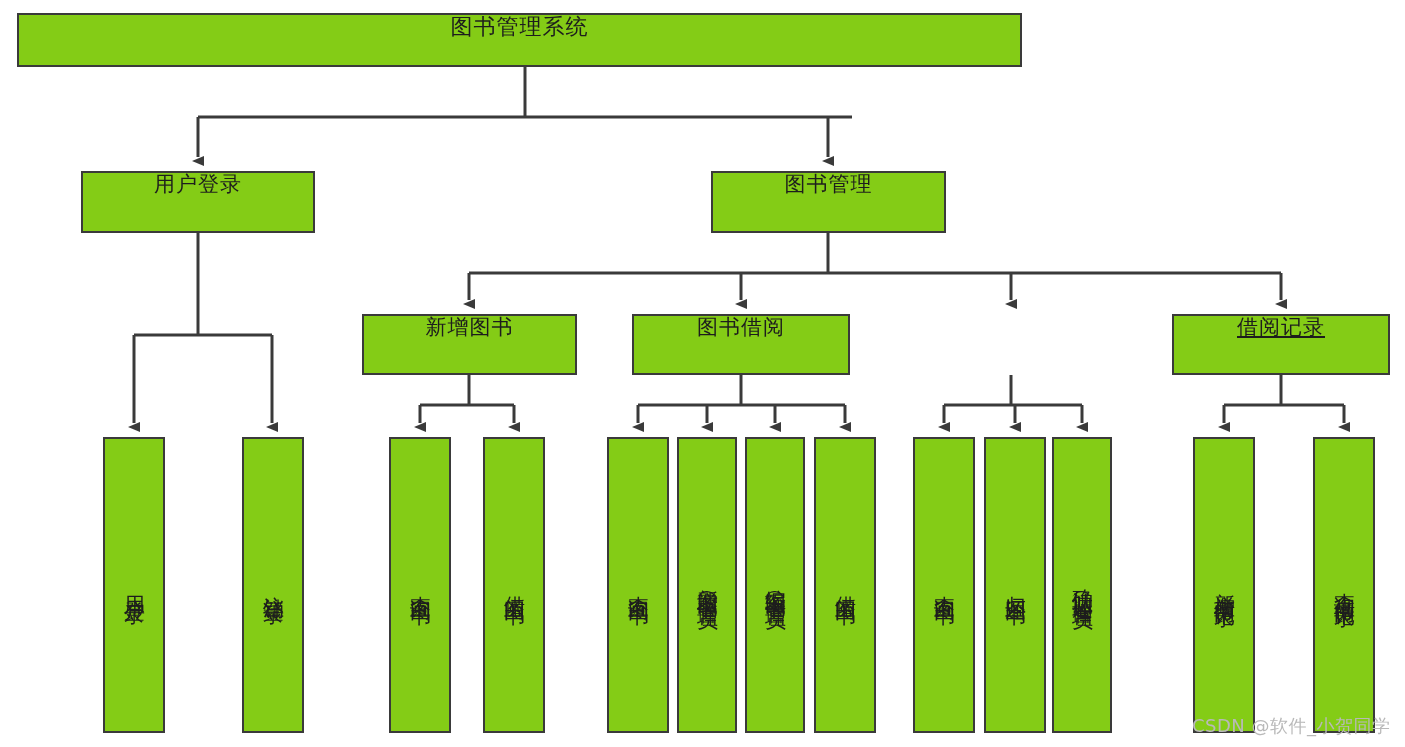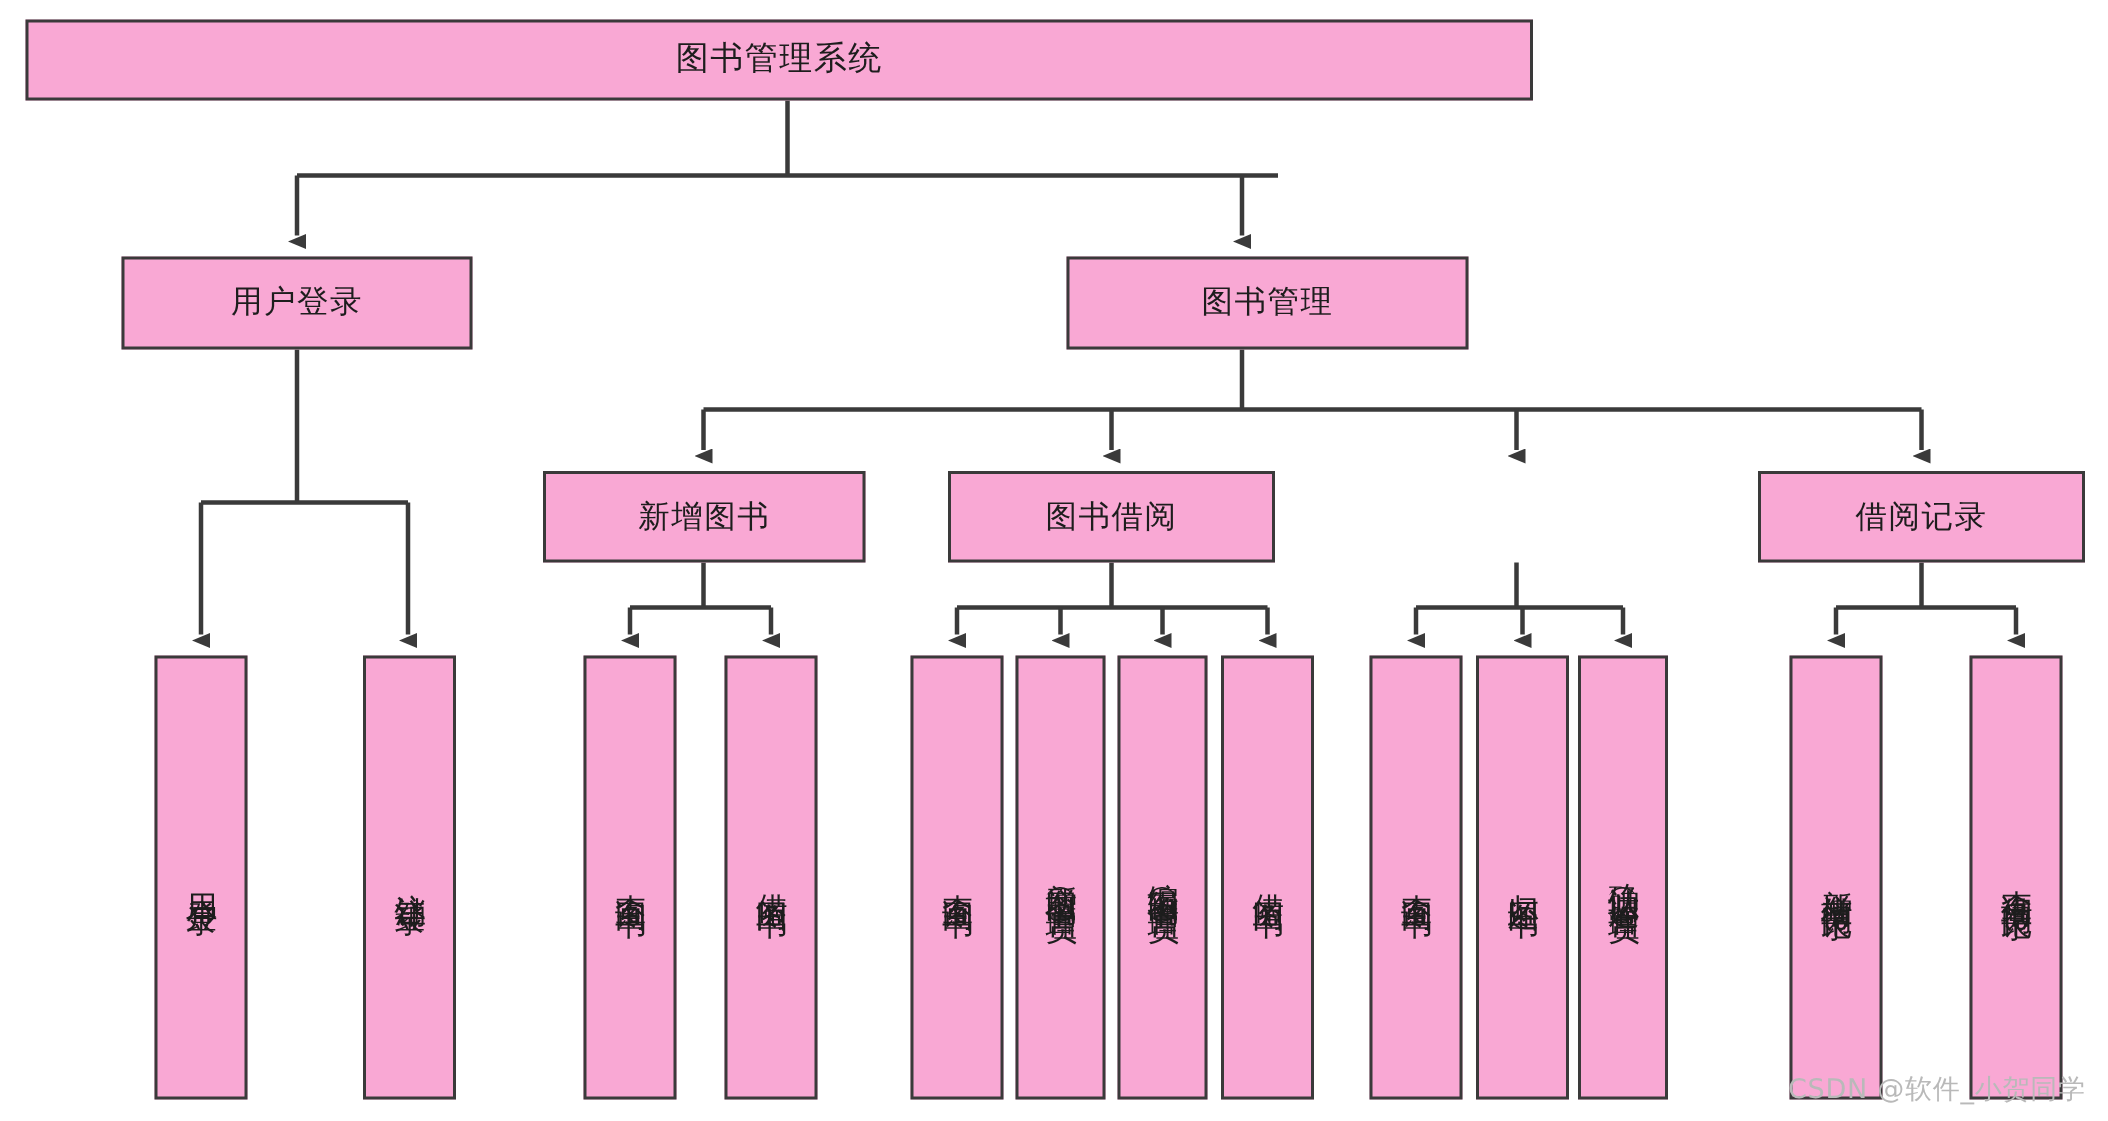--- a/index.html
+++ b/index.html
@@ -21,24 +21,23 @@
     position: absolute;
     left: 0;
     top: 0;
     width: 1405px;
     height: 747px;
     pointer-events: none;
   }
   .node {
     position: absolute;
     box-sizing: border-box;
-    background: #f9a8d4;
+    background: #84cc16;
     border: 2px solid #3a3a3a;
     display: flex;
-    align-items: center;
     justify-content: center;
     color: #1d1d1d;
   }
   .node-label {
     display: block;
     text-align: center;
     line-height: 1.12;
   }
   .h-node .node-label {
     font-size: 21px;
@@ -123,31 +122,31 @@
     </g>
   </svg>
 
   <div class="node h-node root" style="left:17px; top:13px; width:1005px; height:54px;">
     <span class="node-label">图书管理系统</span>
   </div>
 
   <div class="node h-node" style="left:81px; top:171px; width:234px; height:62px;">
     <span class="node-label">用户登录</span>
   </div>
-  <div class="node h-node" style="left:711px; top:171px; width:268px; height:62px;">
+  <div class="node h-node" style="left:711px; top:171px; width:235px; height:62px;">
     <span class="node-label">图书管理</span>
   </div>
 
   <div class="node h-node" style="left:362px; top:314px; width:215px; height:61px;">
     <span class="node-label">新增图书</span>
   </div>
   <div class="node h-node" style="left:632px; top:314px; width:218px; height:61px;">
     <span class="node-label">图书借阅</span>
   </div>
-  <div class="node h-node" style="left:1172px; top:314px; width:218px; height:61px;">
+  <div class="node h-node" style="left:1172px; top:314px; width:218px; height:61px;text-decoration:underline;">
     <span class="node-label">借阅记录</span>
   </div>
 
   <div class="node v-node" style="left:103px; top:437px; width:62px; height:296px;">
     <span class="node-label">用户登录</span>
   </div>
   <div class="node v-node" style="left:242px; top:437px; width:62px; height:296px;">
     <span class="node-label">注销登录</span>
   </div>
   <div class="node v-node" style="left:389px; top:437px; width:62px; height:296px;">

